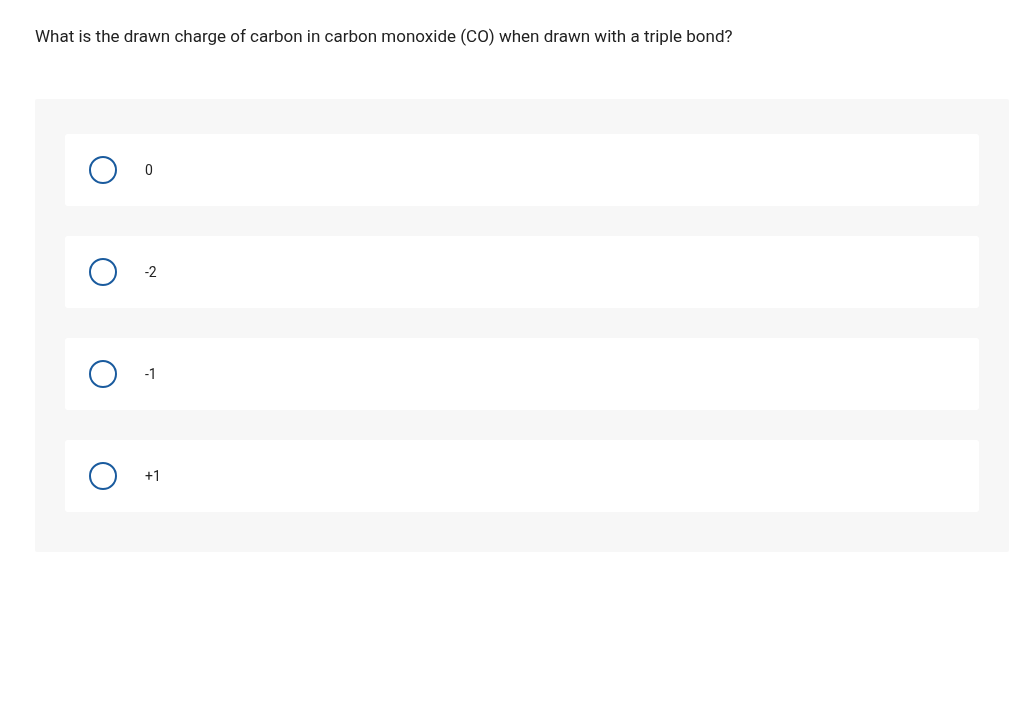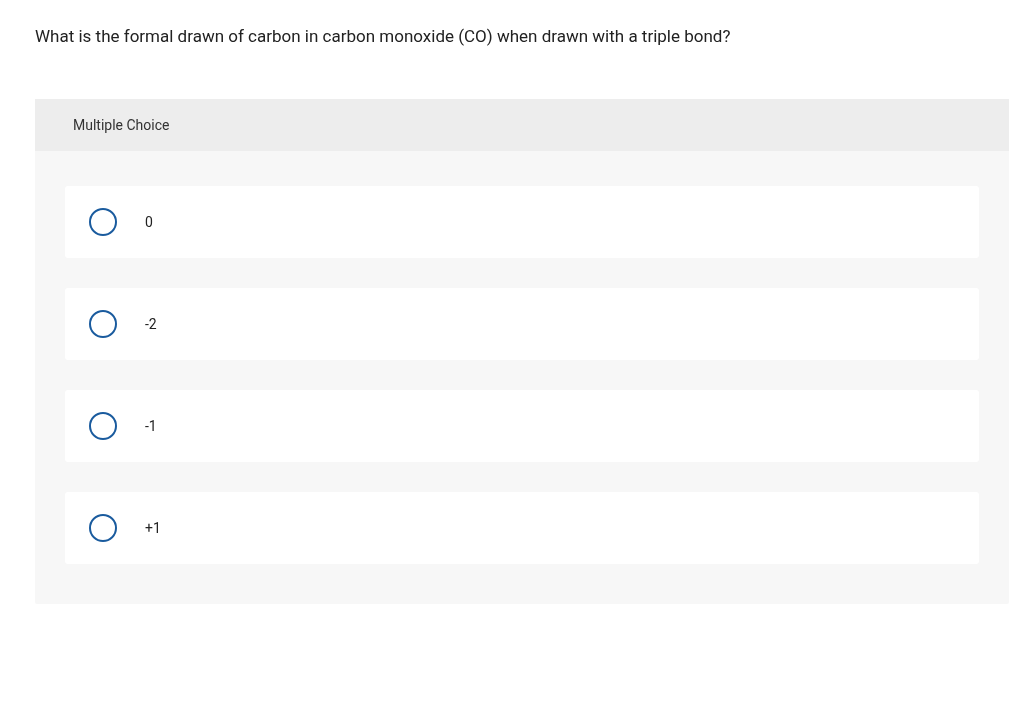--- a/index.html
+++ b/index.html
@@ -57,24 +57,23 @@
       background: #ffffff;
     }
     .option-label {
       font-size: 14px;
       color: #222;
     }
   </style>
 </head>
 <body>
 
-<div class="question-text">What is the formal drawn of carbon in carbon monoxide (CO) when drawn with a triple bond?</div>
+<div class="question-text">What is the drawn charge of carbon in carbon monoxide (CO) when drawn with a triple bond?</div>
 
 <div class="answers-container">
-  <div class="answers-header">Multiple Choice</div>
 
   <div class="options-wrap">
 
     <div class="option-row">
       <span class="radio-circle"></span>
       <span class="option-label">0</span>
     </div>
 
     <div class="option-row">
       <span class="radio-circle"></span>

